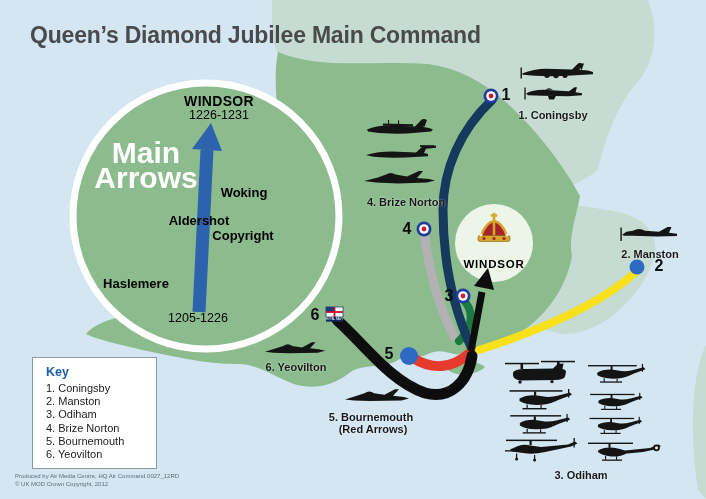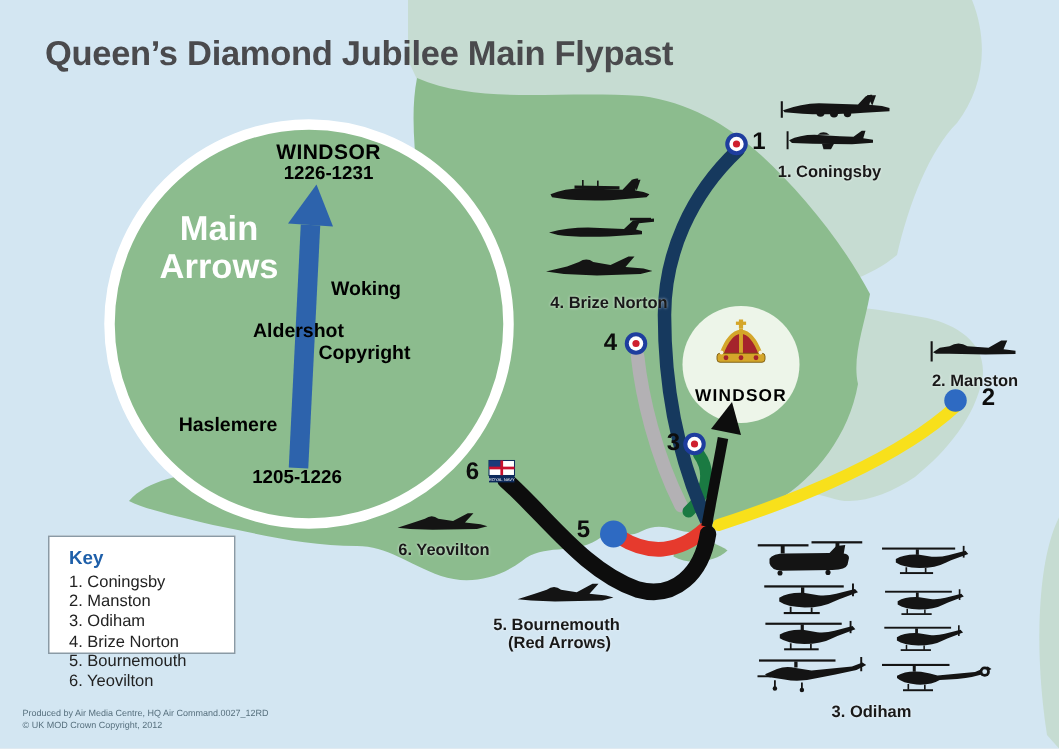--- a/index.html
+++ b/index.html
@@ -12,28 +12,28 @@
   .title{
     position:absolute;left:30px;top:22px;font-size:23px;font-weight:bold;
     color:#4a4a4d;letter-spacing:-0.2px;white-space:nowrap;
   }
   .map-label{
     font-size:11px;font-weight:bold;color:#191919;text-align:center;
     text-shadow:0 0 2px rgba(255,255,255,.75);
   }
   .map-num{font-size:16px;font-weight:bold;color:#0d0d0d;}
   .inset-heading{
-    font-size:23px;line-height:25px;font-weight:bold;color:#ffffff;text-align:center;
+    font-size:30px;line-height:25px;font-weight:bold;color:#ffffff;text-align:center;
   }
   .inset-town{font-size:13px;font-weight:bold;color:#000000;}
   .inset-dest{font-size:14px;font-weight:bold;color:#000;letter-spacing:.3px;}
-  .inset-time{font-size:12.5px;font-weight:bold;color:#000;text-align:right;}
+  .inset-time{font-size:12.5px;font-weight:normal;color:#000;text-align:right;}
   .windsor-label{font-size:11.5px;font-weight:bold;color:#000;letter-spacing:.8px;}
   .keybox{
-    position:absolute;left:32px;top:357px;width:125px;height:79px;
+    position:absolute;left:32px;top:357px;width:125px;height:112px;
     background:#ffffff;border:1px solid #8a9aa5;box-sizing:border-box;
     padding:7px 0 0 13px;
   }
   .keybox .key-heading{font-size:12.5px;font-weight:bold;color:#1e5fa9;margin-bottom:3px;}
   .keybox .key-item{font-size:11px;line-height:13.2px;color:#222;}
   .footer-line{
     position:absolute;left:15px;font-size:6px;line-height:7px;color:#57707e;white-space:nowrap;
   }
 </style>
 </head>
@@ -233,32 +233,32 @@
     <use href="#sym-apache" x="504" y="438" width="75" height="24"></use>
     <use href="#sym-gazelle" x="584" y="441" width="78" height="22"></use>
 
     <g>
       <circle cx="206" cy="216" r="133" stroke="#ffffff" stroke-width="7" fill="#8cbc8e"></circle>
       <line x1="199" y1="312" x2="207" y2="150" stroke-width="13" stroke="#2d63ac"></line>
       <polygon points="211,123 192,149 222,151" fill="#2d63ac"></polygon>
     </g>
   </svg>
 
-  <div class="title">Queen’s Diamond Jubilee Main Flypast</div>
+  <div class="title">Queen’s Diamond Jubilee Main Command</div>
 
   <div class="abs inset-dest" style="left:219px;top:101px;">WINDSOR</div>
   <div class="abs inset-time" style="left:219px;top:115px;">1226-1231</div>
   <div class="abs inset-heading" style="left:146px;top:165px;">
     <div>Main</div>
     <div>Arrows</div>
   </div>
   <div class="abs inset-town" style="left:244px;top:192px;">Woking</div>
   <div class="abs inset-town" style="left:167px;top:220px;margin-left:32px;">Aldershot</div>
   <div class="abs inset-town" style="left:243px;top:235px;">Copyright</div>
-  <div class="abs inset-town" style="left:152px;top:283px;">Haslemere</div>
+  <div class="abs inset-town" style="left:136px;top:283px;">Haslemere</div>
   <div class="abs inset-time" style="left:198px;top:318px;">1205-1226</div>
 
   <div class="abs windsor-label" style="left:494px;top:264px;">WINDSOR</div>
 
   <div class="abs map-label" style="left:553px;top:115px;">1. Coningsby</div>
   <div class="abs map-label" style="left:650px;top:254px;">2. Manston</div>
   <div class="abs map-label" style="left:581px;top:475px;">3. Odiham</div>
   <div class="abs map-label" style="left:406px;top:202px;">4. Brize Norton</div>
   <div class="abs map-label" style="left:371px;top:417px;">5. Bournemouth</div>
   <div class="abs map-label" style="left:373px;top:429px;">(Red Arrows)</div>

